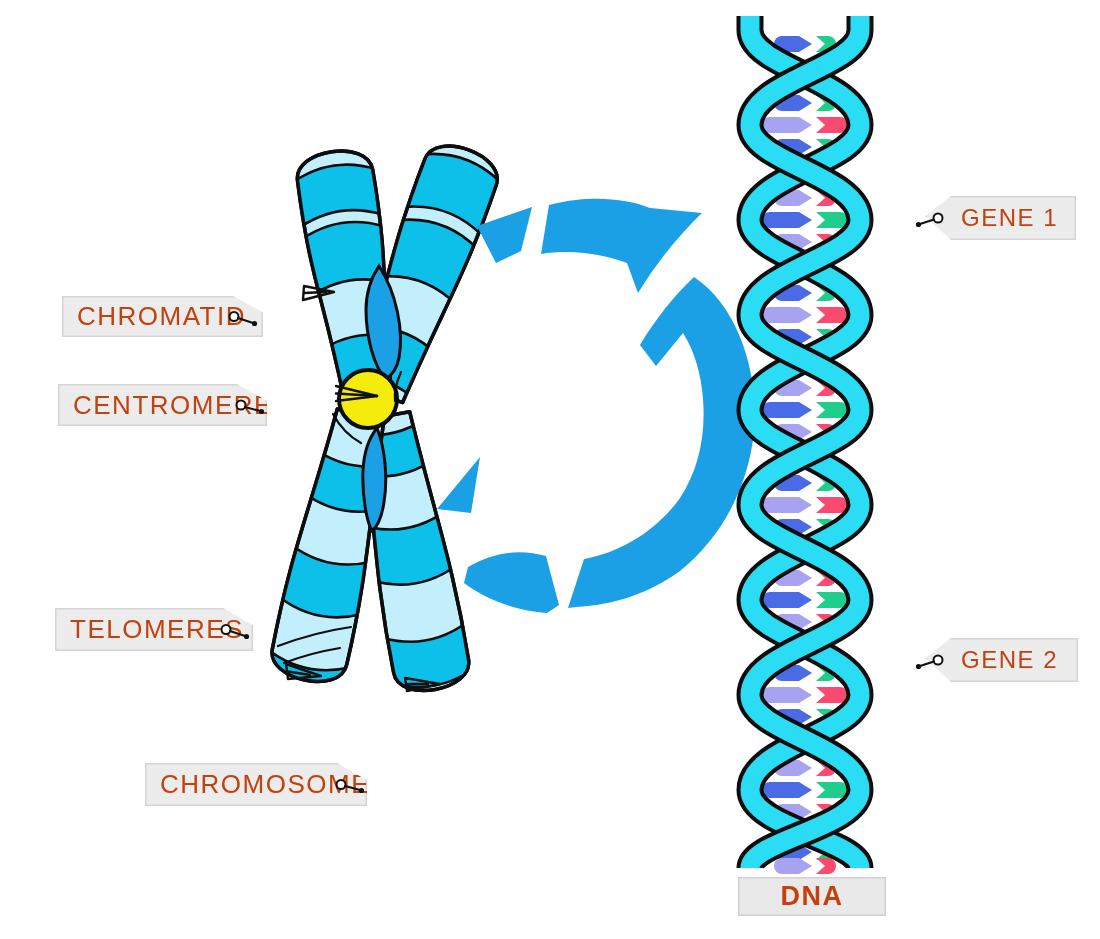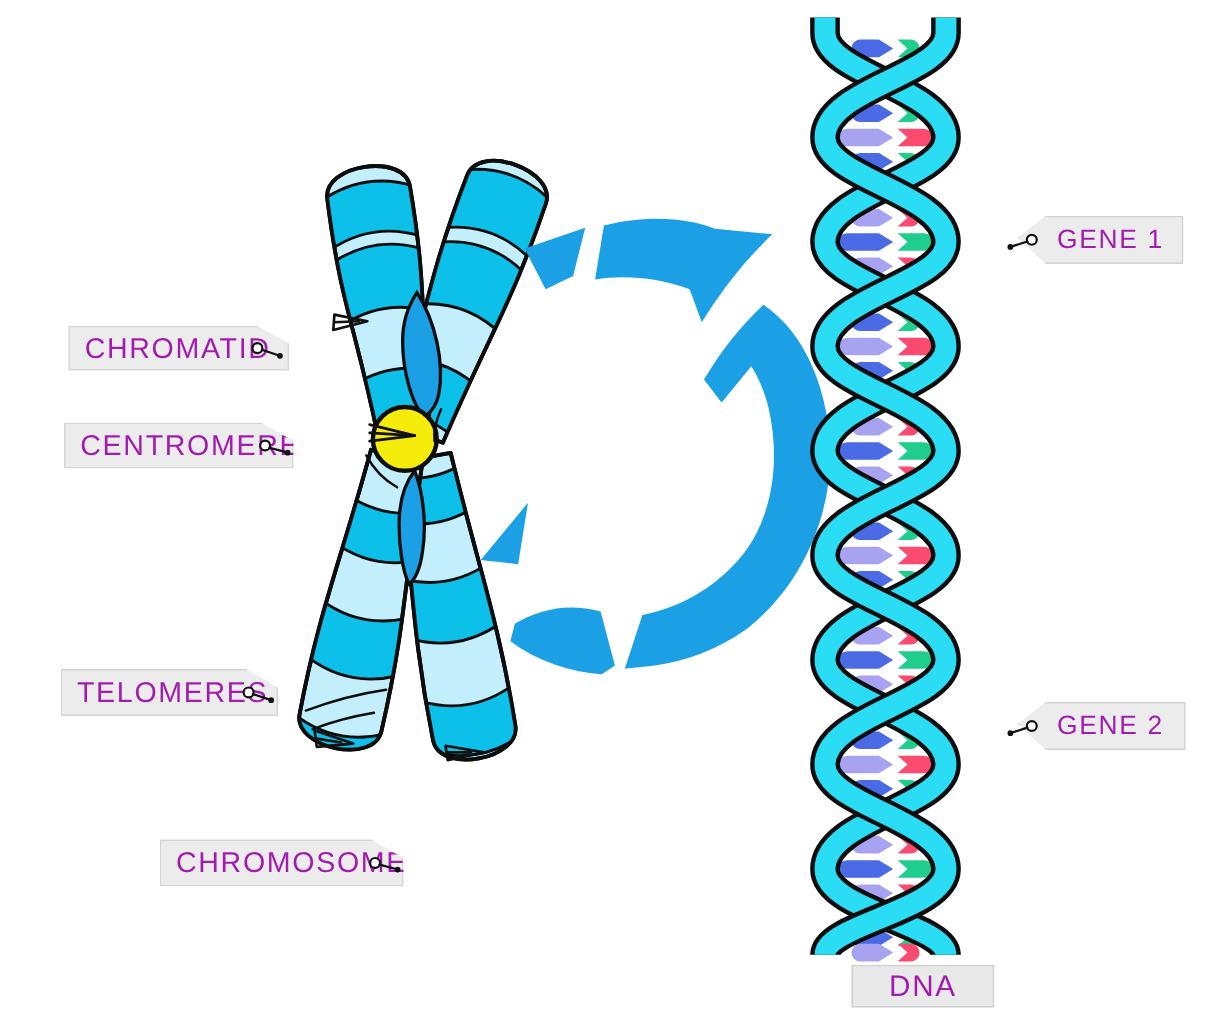--- a/index.html
+++ b/index.html
@@ -3,34 +3,34 @@
 <meta charset="utf-8">
 <style>
   html,body{margin:0;padding:0;background:#ffffff;}
   .stage{
     position:relative;width:1100px;height:939px;background:#ffffff;overflow:hidden;
     font-family:"Liberation Sans", sans-serif;
   }
   .art{position:absolute;left:0;top:0;width:1100px;height:939px;z-index:2;pointer-events:none;}
   .tag{
     position:absolute;z-index:1;display:flex;align-items:center;
-    background:#ececec;color:#a21caf;
+    background:#ececec;color:#c2410c;
     font-size:26px;letter-spacing:1.5px;font-weight:500;
     box-shadow:inset 0 0 0 1.5px rgba(0,0,0,0.10);
   }
   .tag--left{clip-path:polygon(0 0, calc(100% - 30px) 0, 100% 40%, 100% 100%, 0 100%);padding-left:15px;}
   .tag--right{clip-path:polygon(26px 0, 100% 0, 100% 100%, 26px 100%, 0 46%);padding-left:36px;font-size:24px;}
   .tag--plain{justify-content:center;padding:0;background:#e9e9e9;font-size:27px;}
   #tag-chromatid {left:62px; top:296px; width:186px; height:41px;}
   #tag-centromere{left:58px; top:384px; width:194px; height:42px;}
   #tag-telomeres {left:55px; top:608px; width:183px; height:43px;}
   #tag-chromosome{left:145px;top:763px; width:207px; height:43px;}
   #tag-gene1     {left:925px;top:196px; width:115px; height:44px;}
   #tag-gene2     {left:925px;top:638px; width:117px; height:44px;align-items:center;}
-  #tag-dna       {left:774px;top:877px; width:130px; height:39px;}
+  #tag-dna       {left:738px;top:877px; width:148px; height:39px;font-weight:bold;}
 </style>
 </head>
 <body>
 
 <div class="stage">
 
   <div class="tag tag--left" id="tag-chromatid">
     <span>CHROMATID</span>
   </div>
   <div class="tag tag--left" id="tag-centromere">

